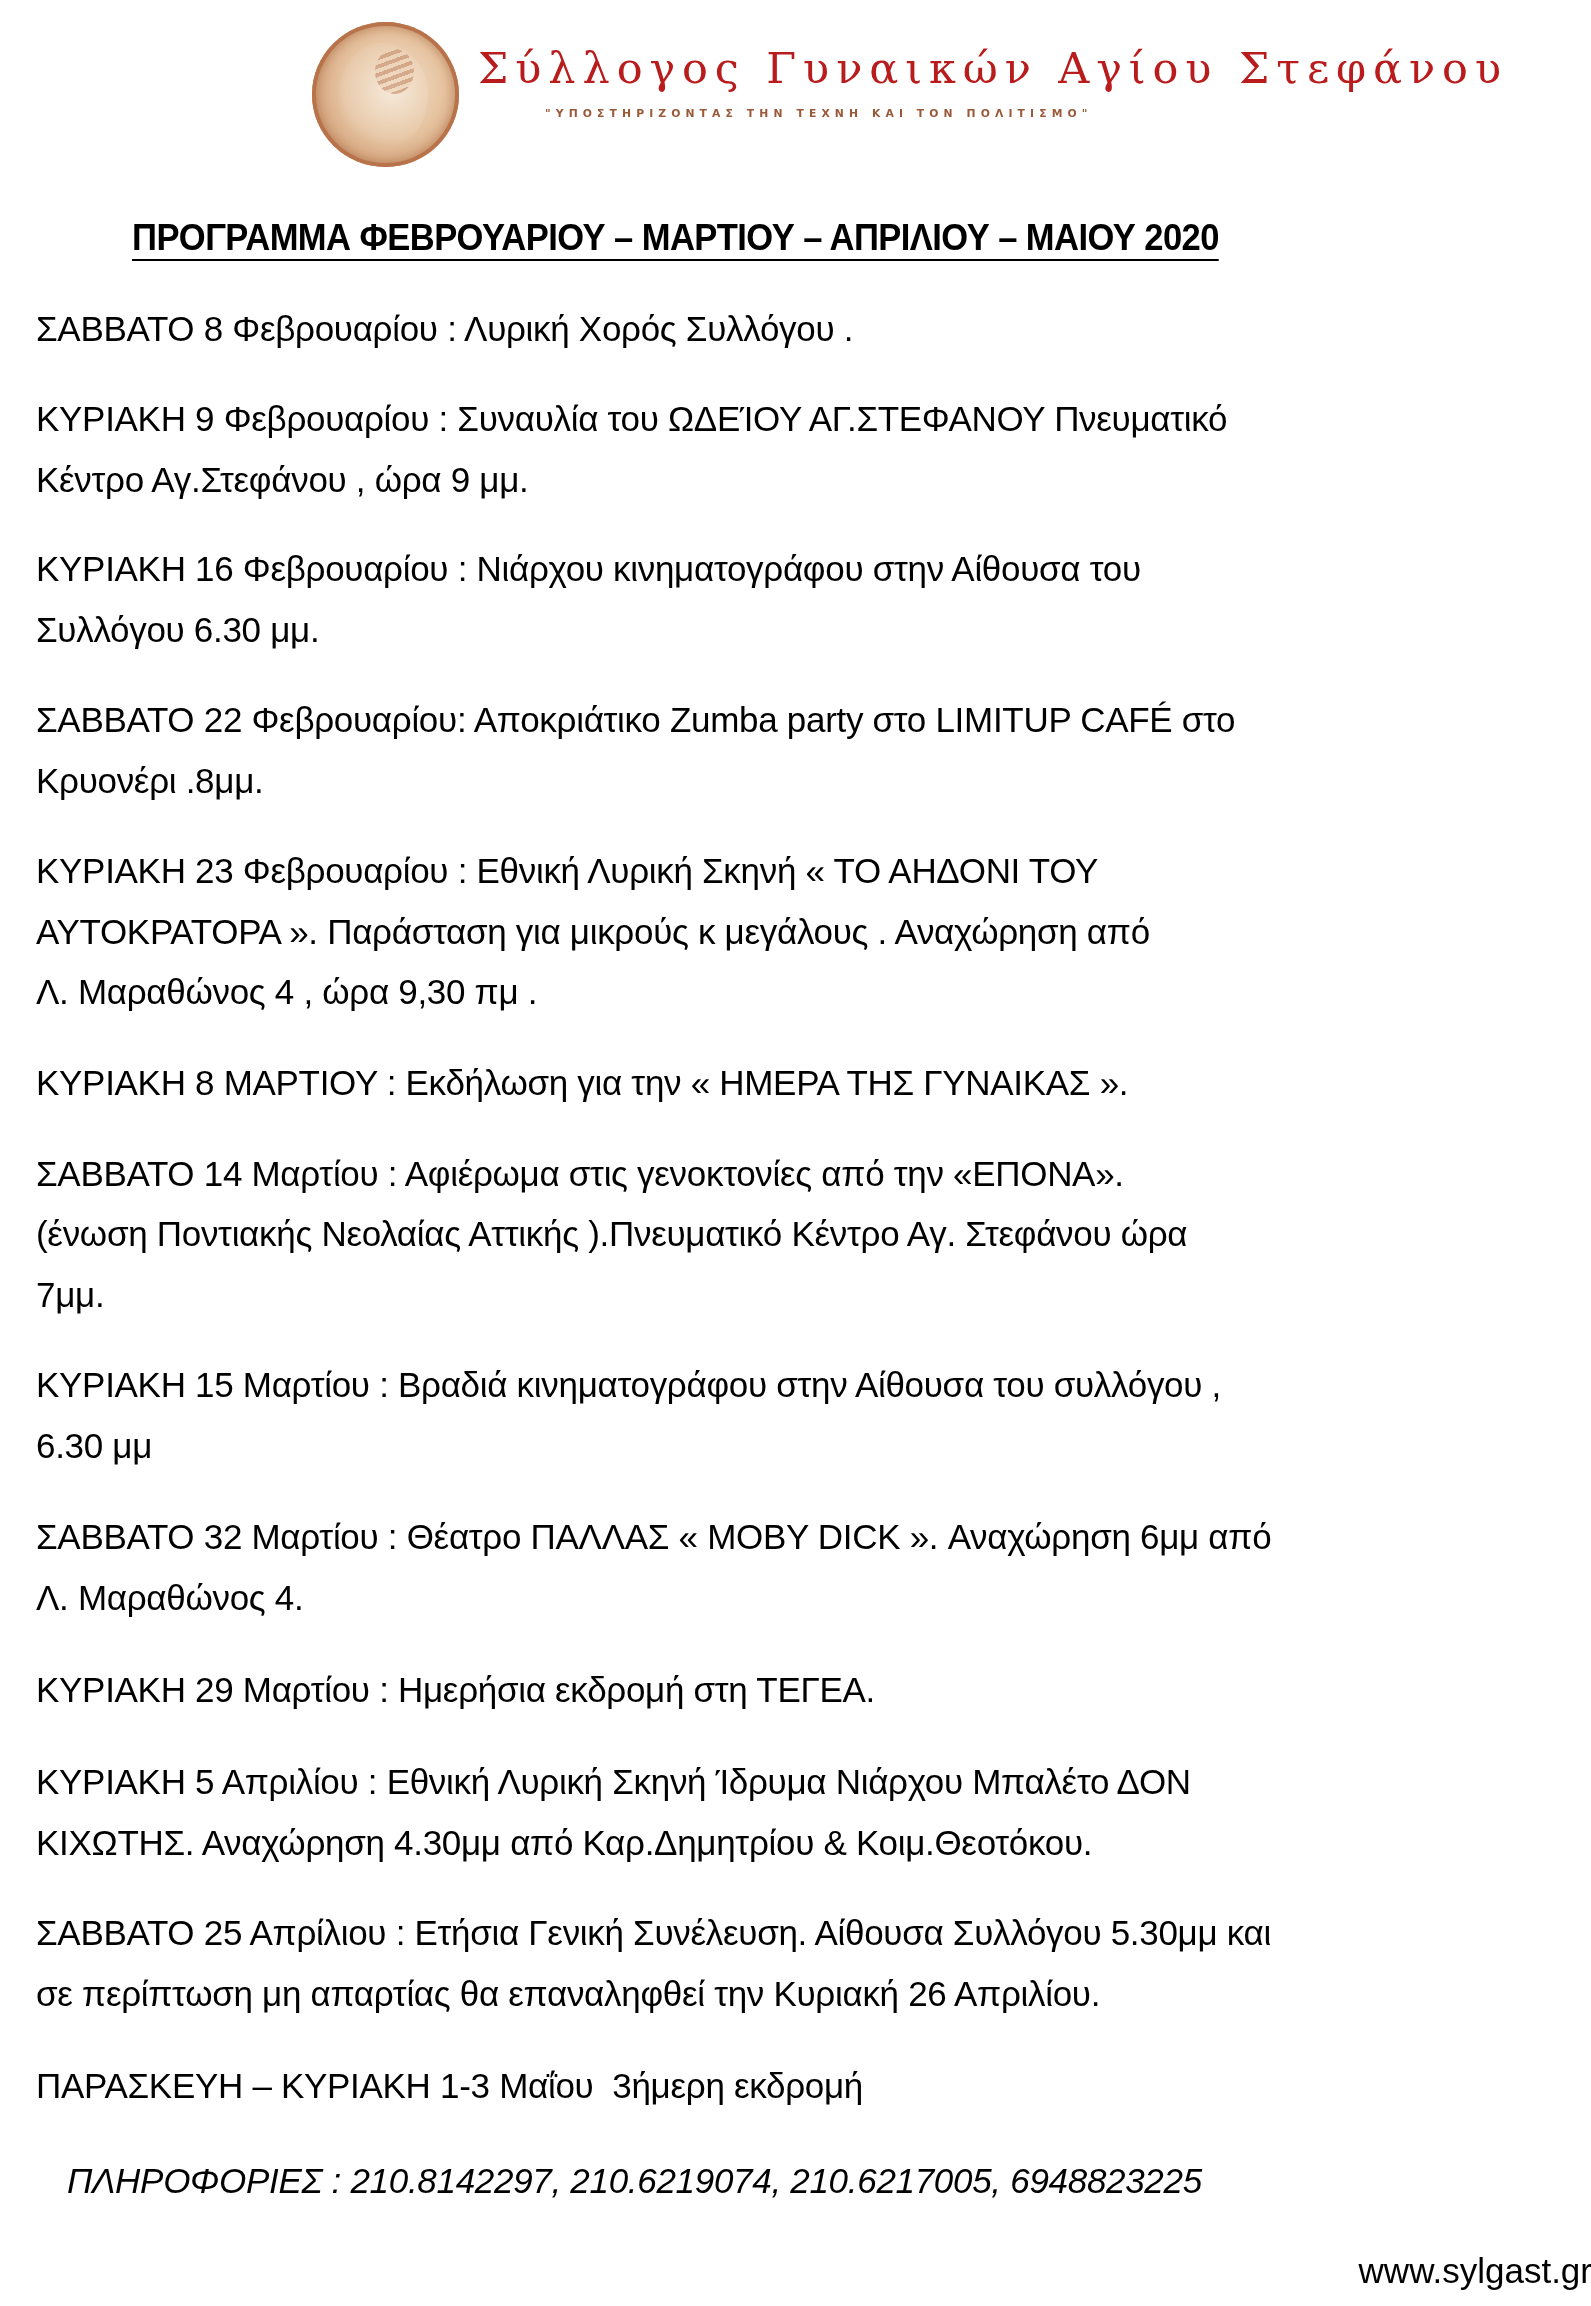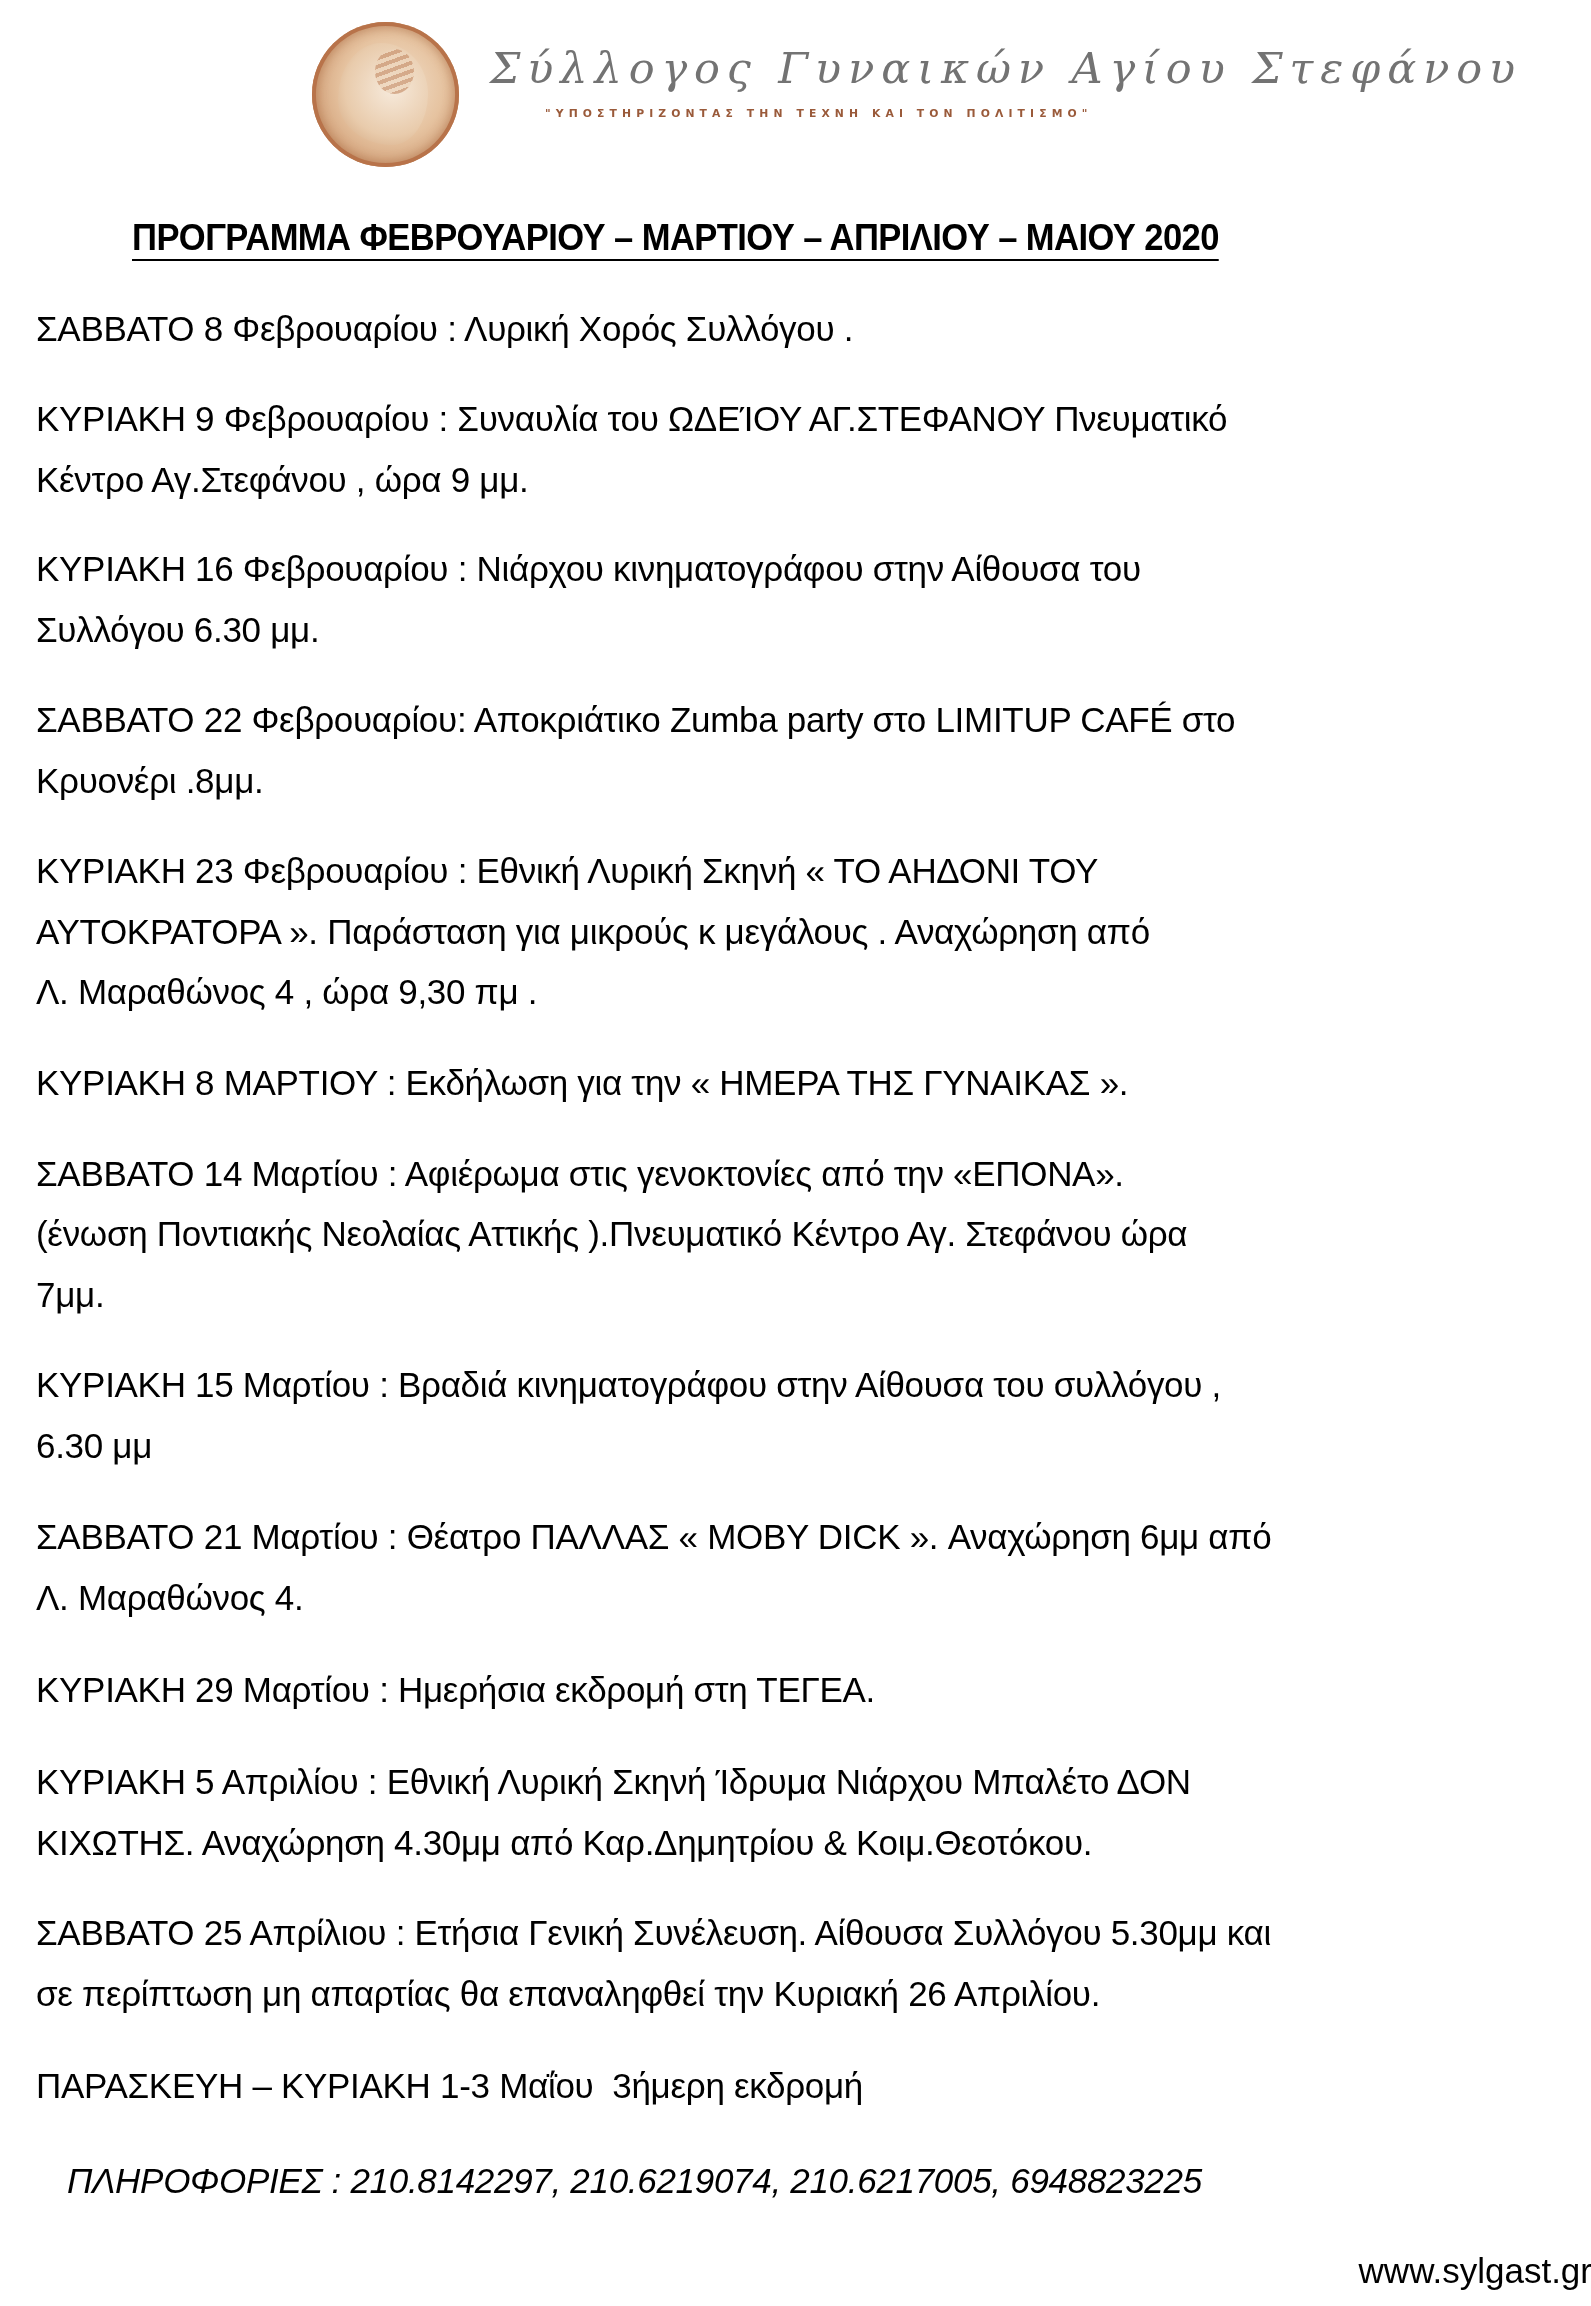--- a/index.html
+++ b/index.html
@@ -7,22 +7,22 @@
          font-family: "Liberation Sans", sans-serif; color: #000; }
   .logo { position: absolute; left: 0; top: 0; width: 1592px; height: 186px; }
   .coin { position: absolute; left: 312px; top: 21.6px; width: 147px; height: 145px; border-radius: 50%;
           background: radial-gradient(circle at 55% 45%, #f3e2cf 0%, #e6c3a0 45%, #d19f77 75%, #b9784f 100%);
           box-shadow: inset 0 0 0 3.9px #b8734a, inset 0 0 9.8px 5.9px rgba(150,80,40,0.35); }
   .coin .head { position: absolute; left: 25.5px; top: 21.6px; width: 90px; height: 102px;
           border-radius: 48% 52% 40% 60% / 55% 50% 50% 45%;
           background: radial-gradient(circle at 60% 45%, #f7ebdd 0%, #e9ccad 60%, #cf9f76 100%); opacity: 0.9; }
   .coin .hair { position: absolute; left: 63px; top: 27.4px; width: 39px; height: 45px; border-radius: 50%;
           background: repeating-linear-gradient(160deg, #c99470 0 3.9px, #ecd3b9 3.9px 7.8px); opacity: 0.7; }
-  .logo-title { position: absolute; left: 490px; top: 43px; width: 725px; font-family: "DejaVu Serif", serif;
-          font-style: italic; font-size: 43px; letter-spacing: 6.9px; color: #737373; white-space: nowrap; line-height: 51px; }
+  .logo-title { position: absolute; left: 478px; top: 43px; width: 725px; font-family: "DejaVu Serif", serif;
+          font-size: 43px; letter-spacing: 6.9px; color: #b91c1c; white-space: nowrap; line-height: 51px; }
   .logo-tagline { position: absolute; left: 545px; top: 106px; width: 568px; font-family: "DejaVu Sans", sans-serif;
           font-weight: bold; font-size: 10.8px; letter-spacing: 5.1px; color: #9a5a3a; white-space: nowrap; line-height: 15.7px; }
   .heading { position: absolute; left: 132px; top: 218px; font-size: 36px; font-weight: bold; white-space: nowrap;
           line-height: 39px; letter-spacing: -0.6px; border-bottom: 2.9px solid #000; padding-bottom: 2px; transform: scaleX(0.96); transform-origin: left; }
   .line { position: absolute; left: 36px; font-size: 35px; white-space: nowrap; line-height: 39px; letter-spacing: -0.3px; }
   .line b { font-weight: normal; }
   .info { position: absolute; left: 67px; top: 2161px; font-size: 35px; white-space: nowrap; line-height: 39px; letter-spacing: -0.3px; font-style: italic; }
   .site { position: absolute; left: 0; width: 1592px; top: 2251px; text-align: right; font-size: 35px; line-height: 39px; }
 </style>
 </head>
@@ -56,21 +56,21 @@
 
 <div class="line" style="top:1063px"><b>ΚΥΡΙΑΚΗ 8 ΜΑΡΤΙΟΥ</b><span> : </span><span>Εκδήλωση για την  « ΗΜΕΡΑ ΤΗΣ ΓΥΝΑΙΚΑΣ ».</span></div>
 
 <div class="line" style="top:1154px"><b>ΣΑΒΒΑΤΟ 14 Μαρτίου</b><span> : </span><span>Αφιέρωμα στις γενοκτονίες από την «ΕΠΟΝΑ».</span></div>
 <div class="line" style="top:1214px">(ένωση Ποντιακής Νεολαίας Αττικής ).Πνευματικό Κέντρο Αγ. Στεφάνου  ώρα</div>
 <div class="line" style="top:1275px">7μμ.</div>
 
 <div class="line" style="top:1365px"><b>ΚΥΡΙΑΚΗ 15 Μαρτίου</b><span> : </span><span>Βραδιά κινηματογράφου στην Αίθουσα του συλλόγου ,</span></div>
 <div class="line" style="top:1426px">6.30 μμ</div>
 
-<div class="line" style="top:1517px"><b>ΣΑΒΒΑΤΟ 21 Μαρτίου</b><span> : </span><span>Θέατρο ΠΑΛΛΑΣ « MOBY DICK ». Αναχώρηση 6μμ από</span></div>
+<div class="line" style="top:1517px"><b>ΣΑΒΒΑΤΟ 32 Μαρτίου</b><span> : </span><span>Θέατρο ΠΑΛΛΑΣ « MOBY DICK ». Αναχώρηση 6μμ από</span></div>
 <div class="line" style="top:1578px">Λ. Μαραθώνος 4.</div>
 
 <div class="line" style="top:1670px"><b>ΚΥΡΙΑΚΗ 29 Μαρτίου</b><span> : </span><span>Ημερήσια εκδρομή στη ΤΕΓΕΑ.</span></div>
 
 <div class="line" style="top:1762px"><b>ΚΥΡΙΑΚΗ 5 Απριλίου</b><span> : </span><span>Εθνική Λυρική Σκηνή Ίδρυμα Νιάρχου Μπαλέτο ΔΟΝ</span></div>
 <div class="line" style="top:1823px">ΚΙΧΩΤΗΣ. Αναχώρηση 4.30μμ από Καρ.Δημητρίου &amp; Κοιμ.Θεοτόκου.</div>
 
 <div class="line" style="top:1913px"><b>ΣΑΒΒΑΤΟ 25 Απρίλιου</b><span> : </span><span>Ετήσια Γενική Συνέλευση. Αίθουσα Συλλόγου 5.30μμ και</span></div>
 <div class="line" style="top:1974px">σε περίπτωση μη απαρτίας θα επαναληφθεί την Κυριακή 26 Απριλίου.</div>
 

